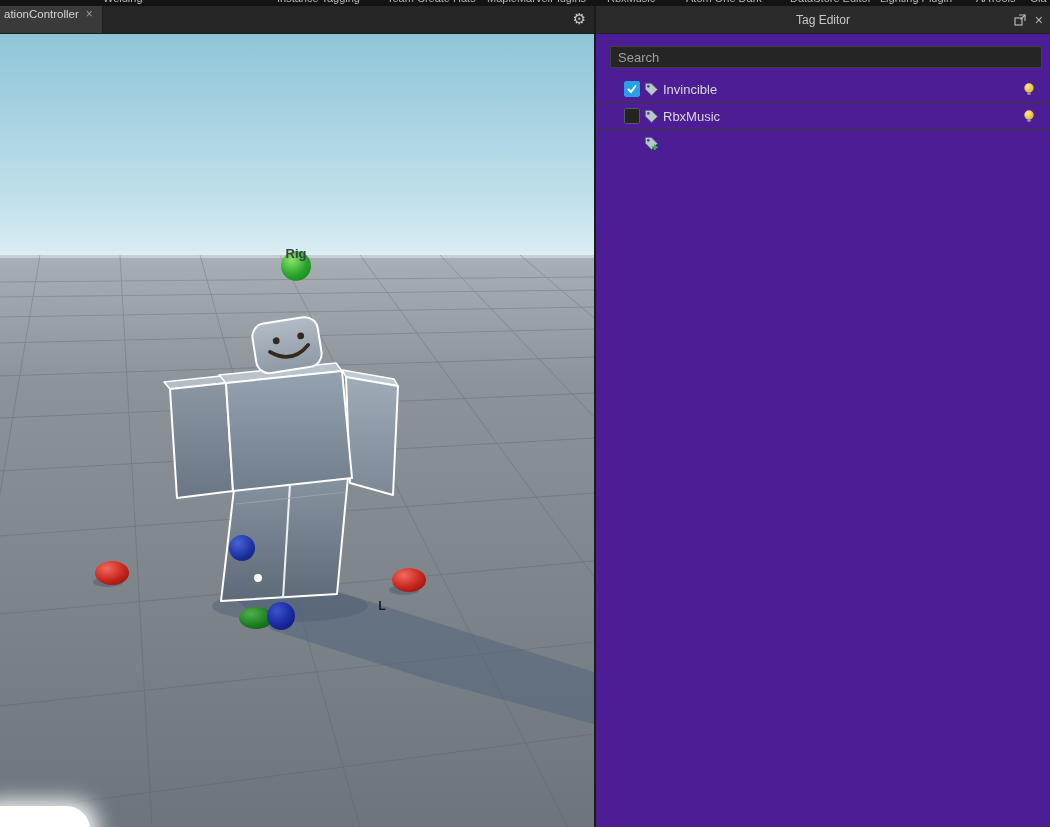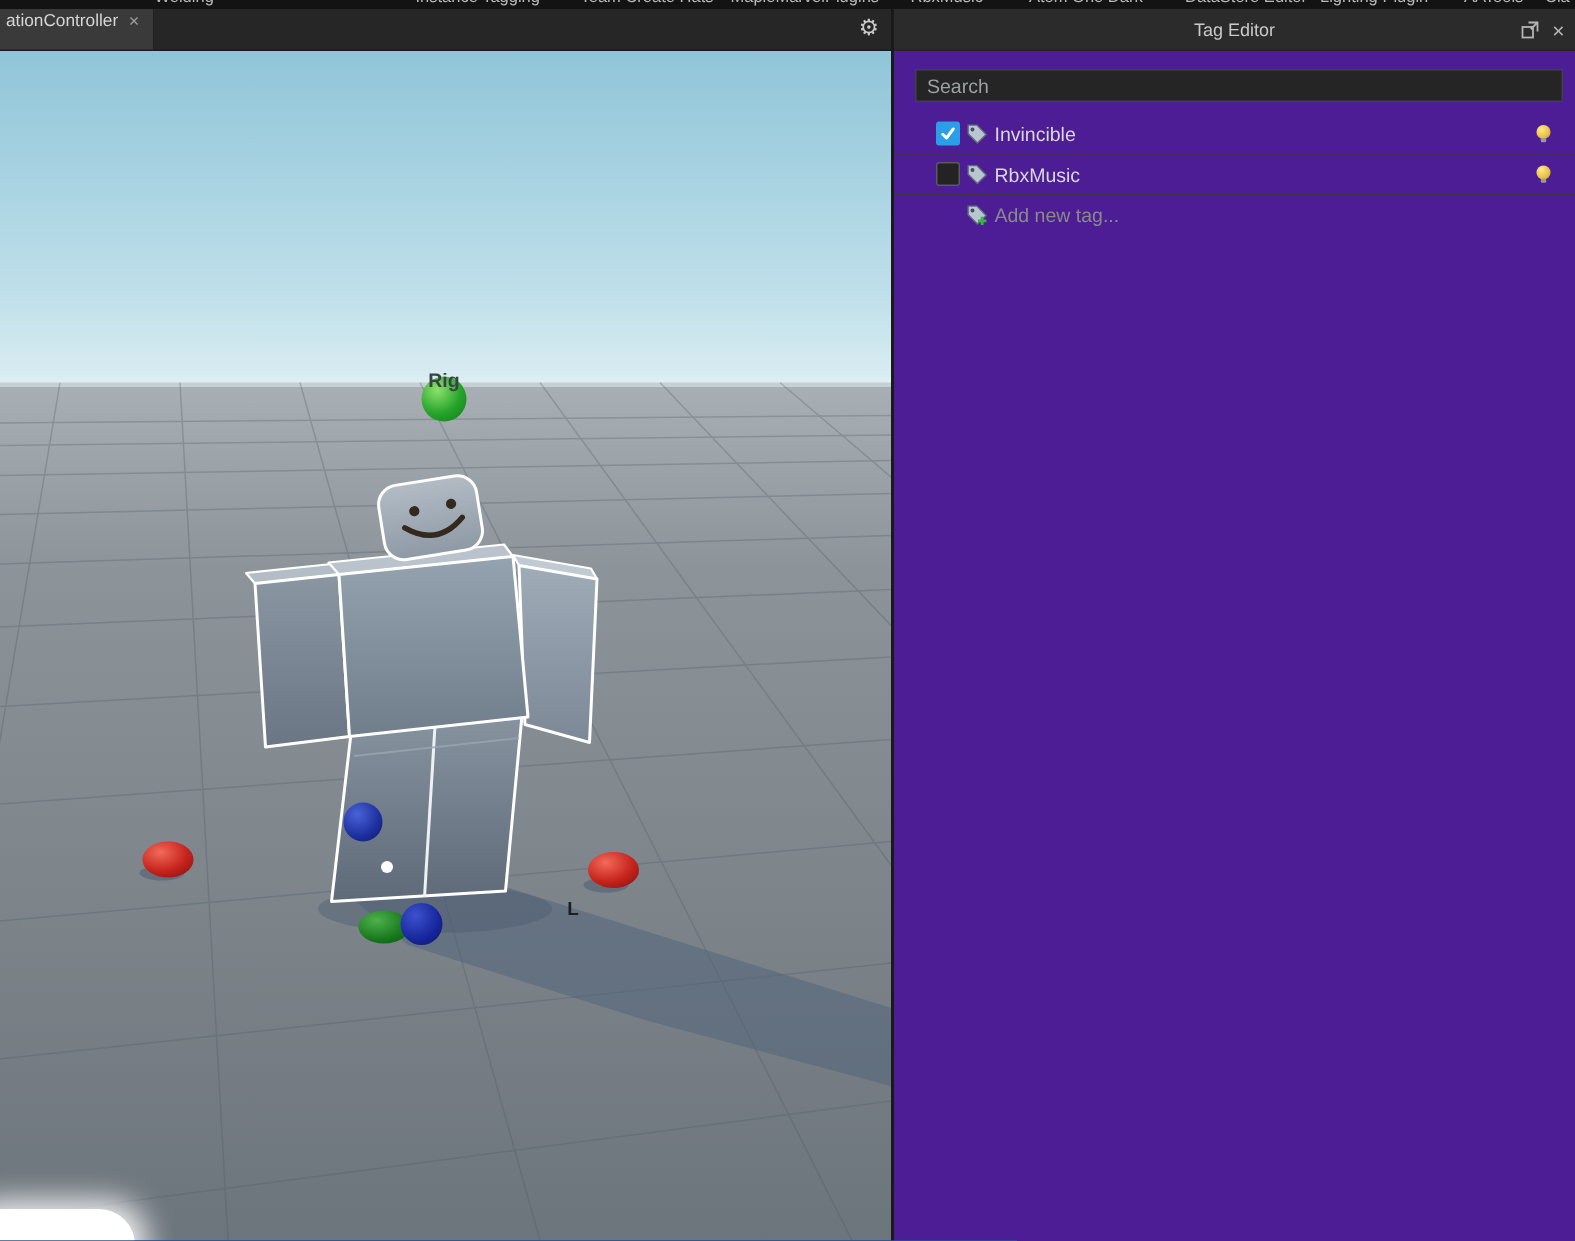--- a/index.html
+++ b/index.html
@@ -14,21 +14,21 @@
 
   .main-row { flex:1; display:flex; min-height:0; }
 
   
   .left-col { width:594px; flex:0 0 594px; display:flex; flex-direction:column; background:#262626; }
   .tab-bar { height:28px; flex:0 0 28px; background:#262626; border-bottom:1px solid #1b1b1b; display:flex; align-items:center; position:relative; }
   .tab { height:27px; background:#3a3a3a; color:#d6d6d6; font-size:11.5px; display:flex; align-items:center; gap:7px; padding:0 9px 12px 4px; border-right:1px solid #202020; }
   .tab .close { color:#9e9e9e; font-size:12px; line-height:1; }
   .gear { position:absolute; right:8px; top:5px; color:#c9c9c9; font-size:15px; line-height:1; }
 
-  .viewport { flex:1; position:relative; overflow:hidden; background:#3b82f6; }
+  .viewport { flex:1; position:relative; overflow:hidden; background:#b91c1c; }
   .scene { position:absolute; left:0; top:0; }
 
   .splitter { width:2px; flex:0 0 2px; background:#1a1a1a; }
 
   
   .right-col { flex:1; background:#4c1d95; display:flex; flex-direction:column; min-width:0; }
   .panel-titlebar { height:28px; flex:0 0 28px; background:#2b2b2b; border-bottom:1px solid #232323; position:relative; display:flex; align-items:center; justify-content:center; }
   .panel-title { color:#c9c9c9; font-size:12px; }
   .panel-actions { position:absolute; right:7px; top:0; height:27px; display:flex; align-items:center; gap:9px; }
   .panel-actions .pclose { color:#b5b5b5; font-size:14px; line-height:1; cursor:default; }
@@ -276,19 +276,18 @@
           </svg>
         </div>
 
         <div class="tag-row addrow">
           <div class="cb-spacer"></div>
           <svg class="tag-icon" viewBox="0 0 16 16">
             <path d="M1.5 1.5 h6.2 L14.3 8.1 L8.1 14.3 L1.5 7.7 Z" fill="#b9c6d2" stroke="#5f6d7a" stroke-width="1"></path>
             <circle cx="4.6" cy="4.6" r="1.4" fill="#40505e"></circle>
             <path d="M11.5 9 v6 M8.5 12 h6" stroke="#39b54a" stroke-width="2"></path>
           </svg>
-          <span class="tag-name placeholder">Add new tag...</span>
         </div>
       </div>
     </div>
 
   </div>
 </div>
 
 </body></html>

